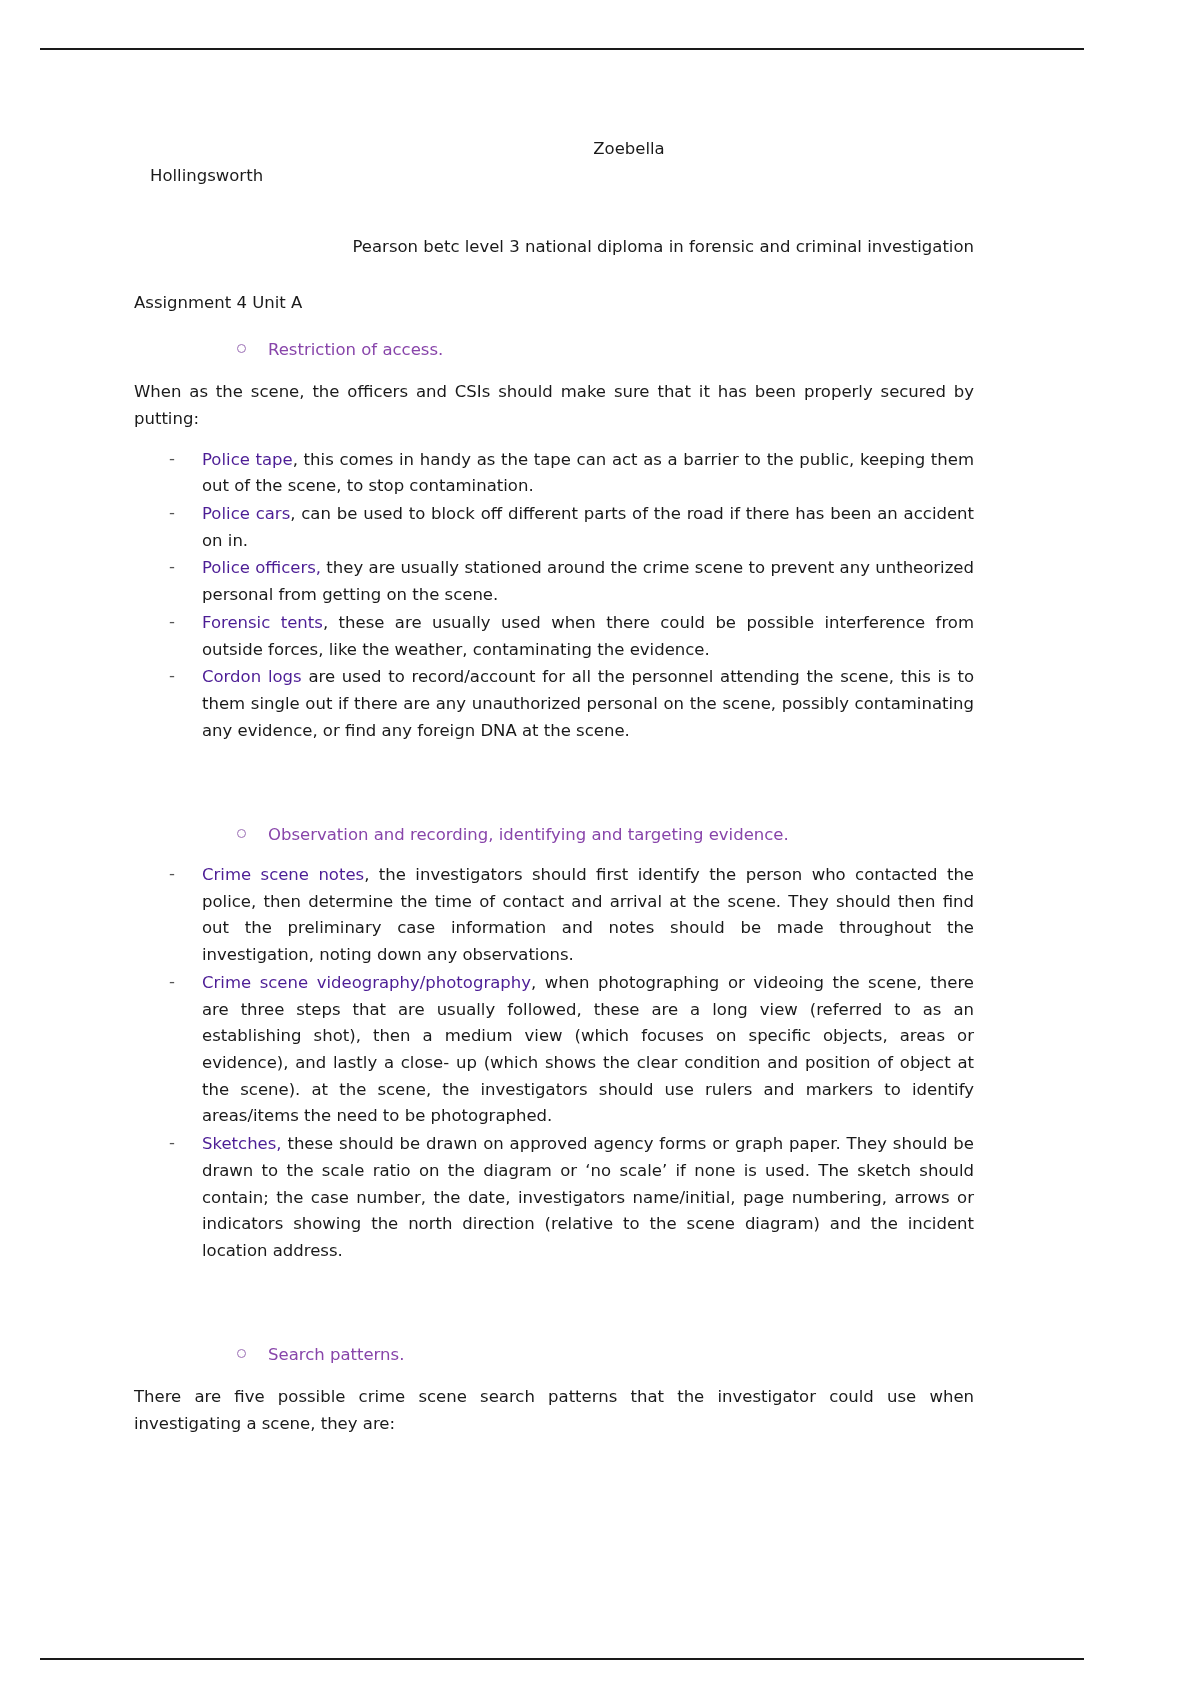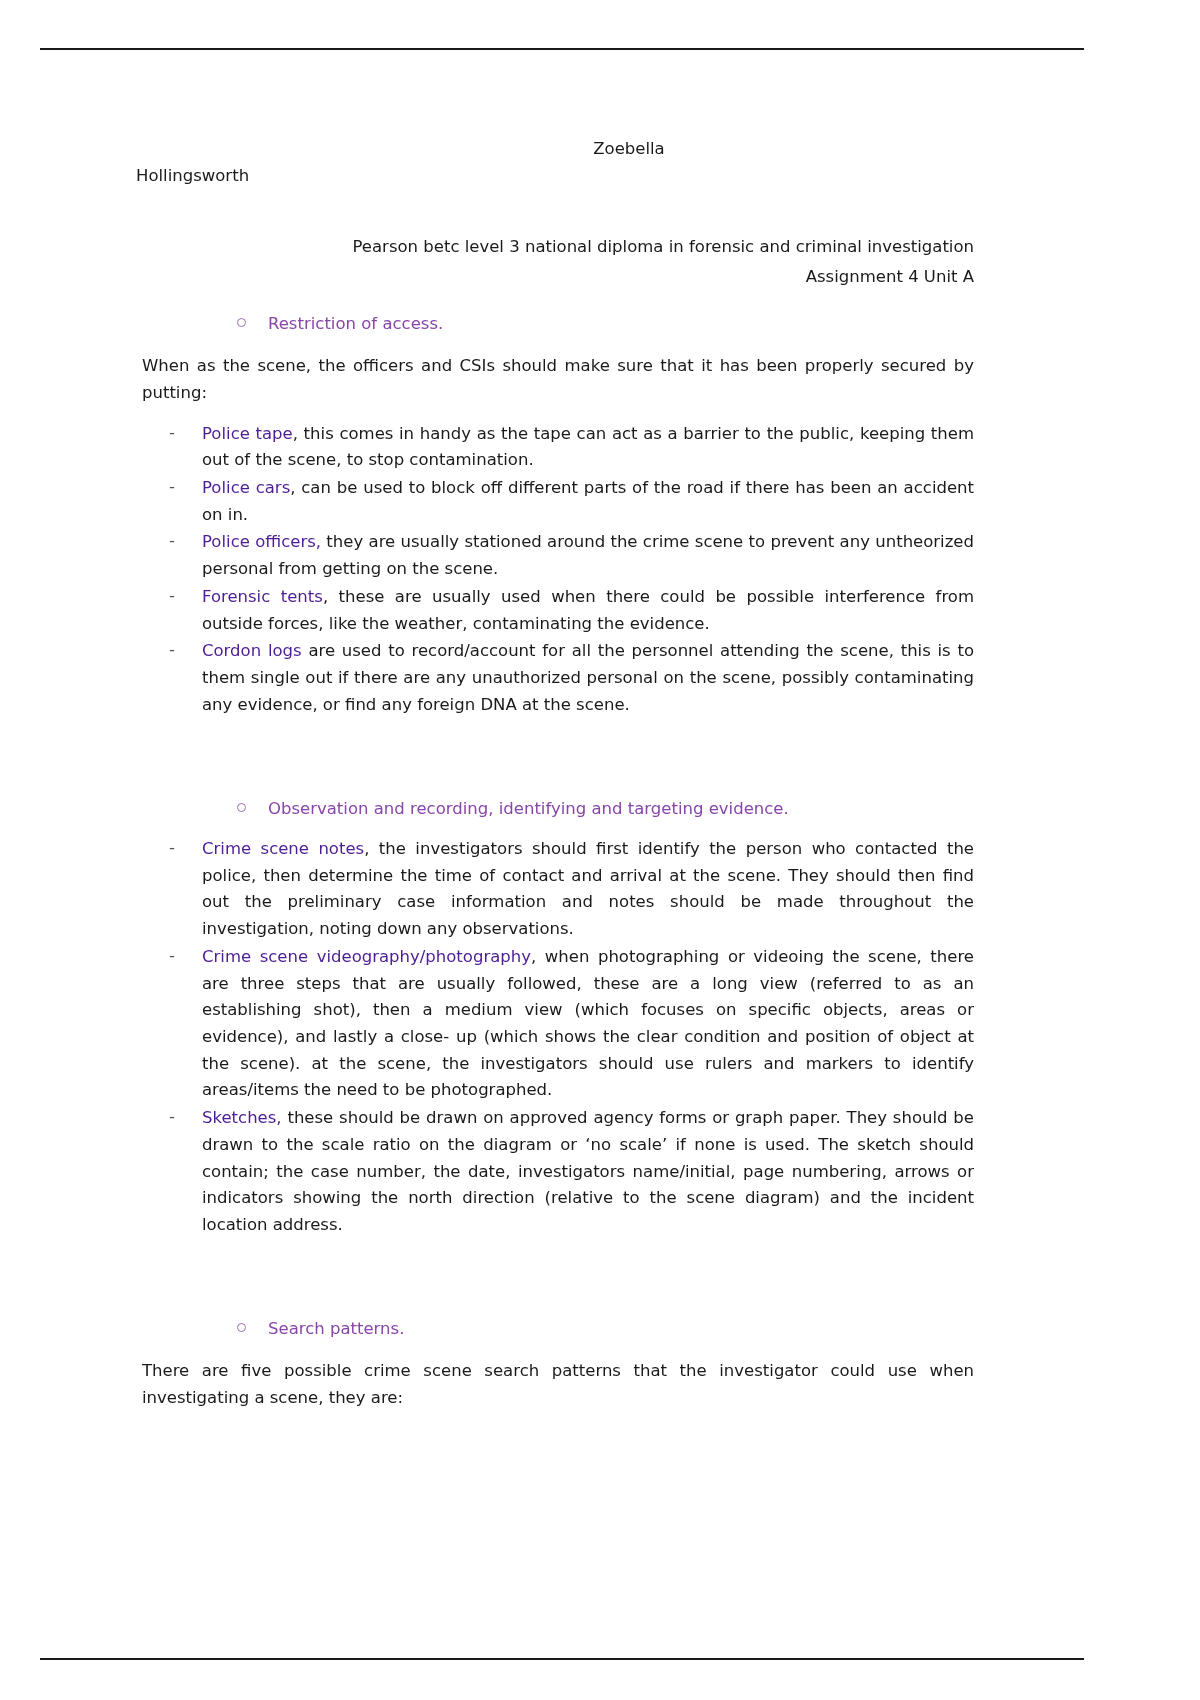--- a/index.html
+++ b/index.html
@@ -53,36 +53,36 @@
     left: 0;
     top: 16px;
     width: 840px;
     text-align: center;
     padding-left: 150px;
     box-sizing: border-box;
     font-size: 16.5px;
   }
   .author-left {
     position: absolute;
-    left: 2px;
+    left: 16px;
     top: 43px;
     font-size: 16.5px;
   }
 
   .title-line {
     text-align: right;
     font-size: 16.5px;
     line-height: 1.6;
     margin-top: 56px;
   }
   .subtitle-line {
-    text-align: right;
-    font-size: 16.5px;
-    line-height: 1.6;
-    margin-top: 4px;
+    text-align: left;
+    font-size: 16.5px;
+    line-height: 1.6;
+    margin-top: 30px;
   }
 
   
   .criteria {
     color: #8845aa;
     font-size: 16.5px;
     text-align: center;
     margin-top: 16px;
     line-height: 1.6;
   }
@@ -105,21 +105,21 @@
     border: 1px solid #9b6fb5;
     border-radius: 50%;
     background: transparent;
   }
 
   
   p.body {
     font-size: 16.5px;
     line-height: 1.62;
     text-align: justify;
-    margin: 16px 0 0 8px;
+    margin: 16px 0 0 0;
     color: #1a1a1a;
   }
 
   
   ul.dashlist {
     list-style: none;
     margin: 14px 0 0 0;
     padding: 0;
   }
   ul.dashlist > li {

